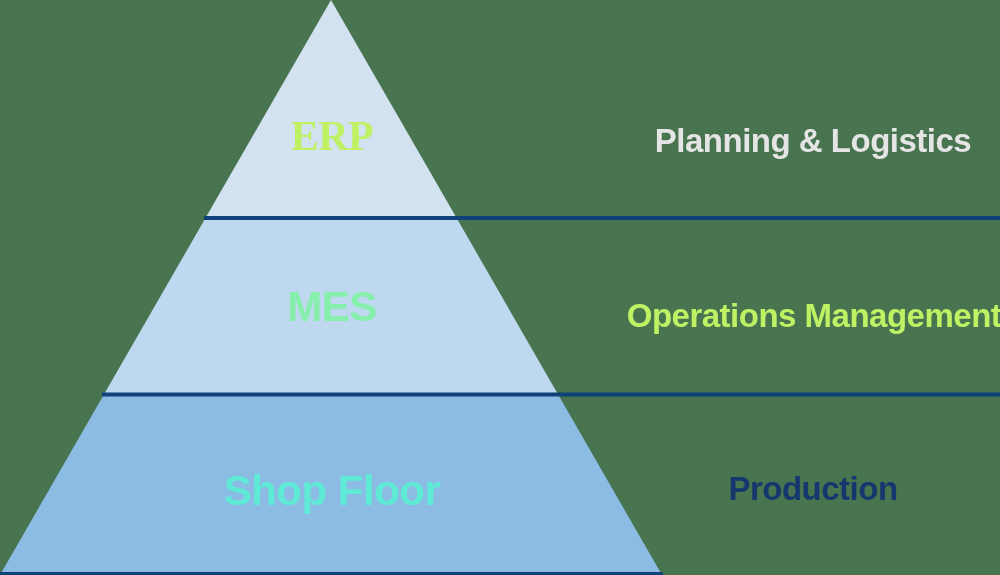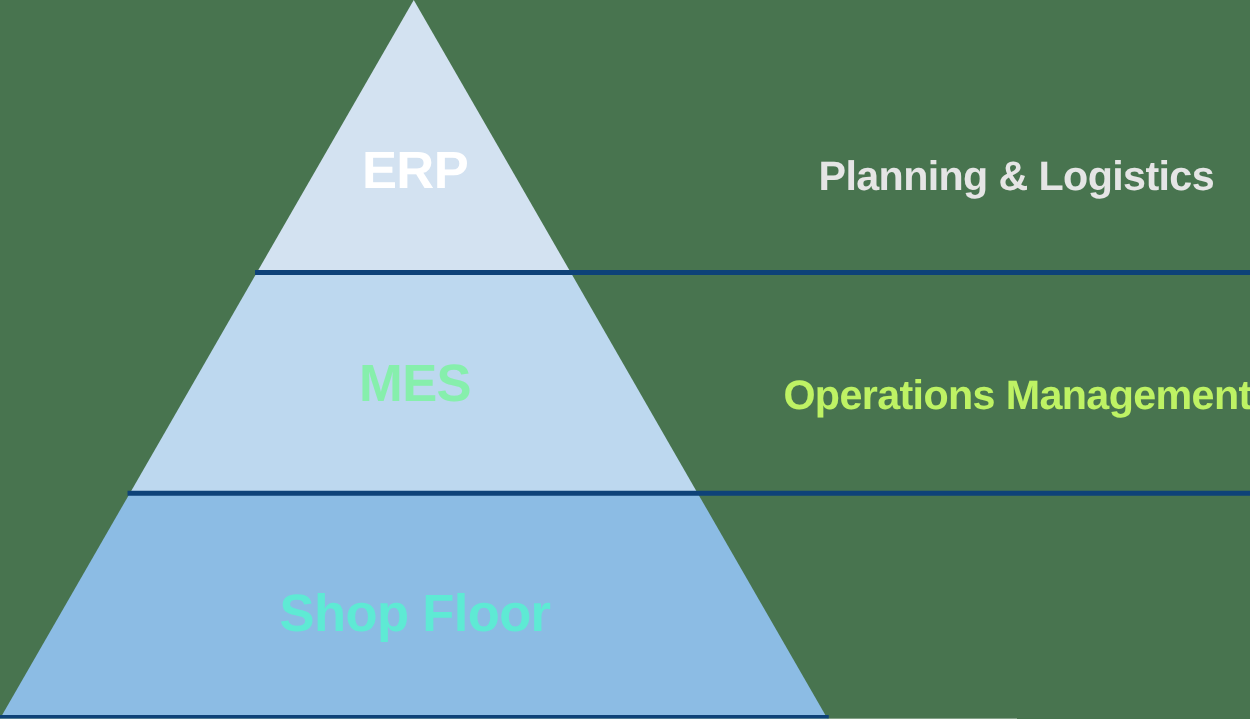--- a/index.html
+++ b/index.html
@@ -47,23 +47,24 @@
 
     <polygon points="103.9,394.5 558.1,394.5 662,575 0,575" fill="#8CBCE4"></polygon>
 
     <line x1="204" y1="218" x2="1000" y2="218" stroke-width="4" stroke="#0E4278"></line>
 
     <line x1="102" y1="394.5" x2="1000" y2="394.5" stroke-width="4" stroke="#0E4278"></line>
 
     <line x1="0" y1="573.5" x2="663" y2="573.5" stroke-width="3" stroke="#0E4278"></line>
   </svg>
 
-  <div class="label level-label lvl-erp-label" style="color: #ffffff;">ERP</div>
+  <div class="label level-label lvl-erp-label" style="color: #bef264; font-family: Liberation Serif, serif;">ERP</div>
 
   <div class="label level-label lvl-mes-label" style="color: #86efac;">MES</div>
 
   <div class="label level-label lvl-shop-label" style="color: #5eead4;">Shop Floor</div>
 
   <div class="label side-label side-erp-label" style="color: #e5e5e5;">Planning &amp; Logistics</div>
 
   <div class="label side-label side-mes-label" style="color: #bef264;">Operations Management</div>
 
+  <div class="label side-label side-shop-label" style="color: rgb(20, 56, 109);">Production</div>
 </div>
 
 </body></html>

